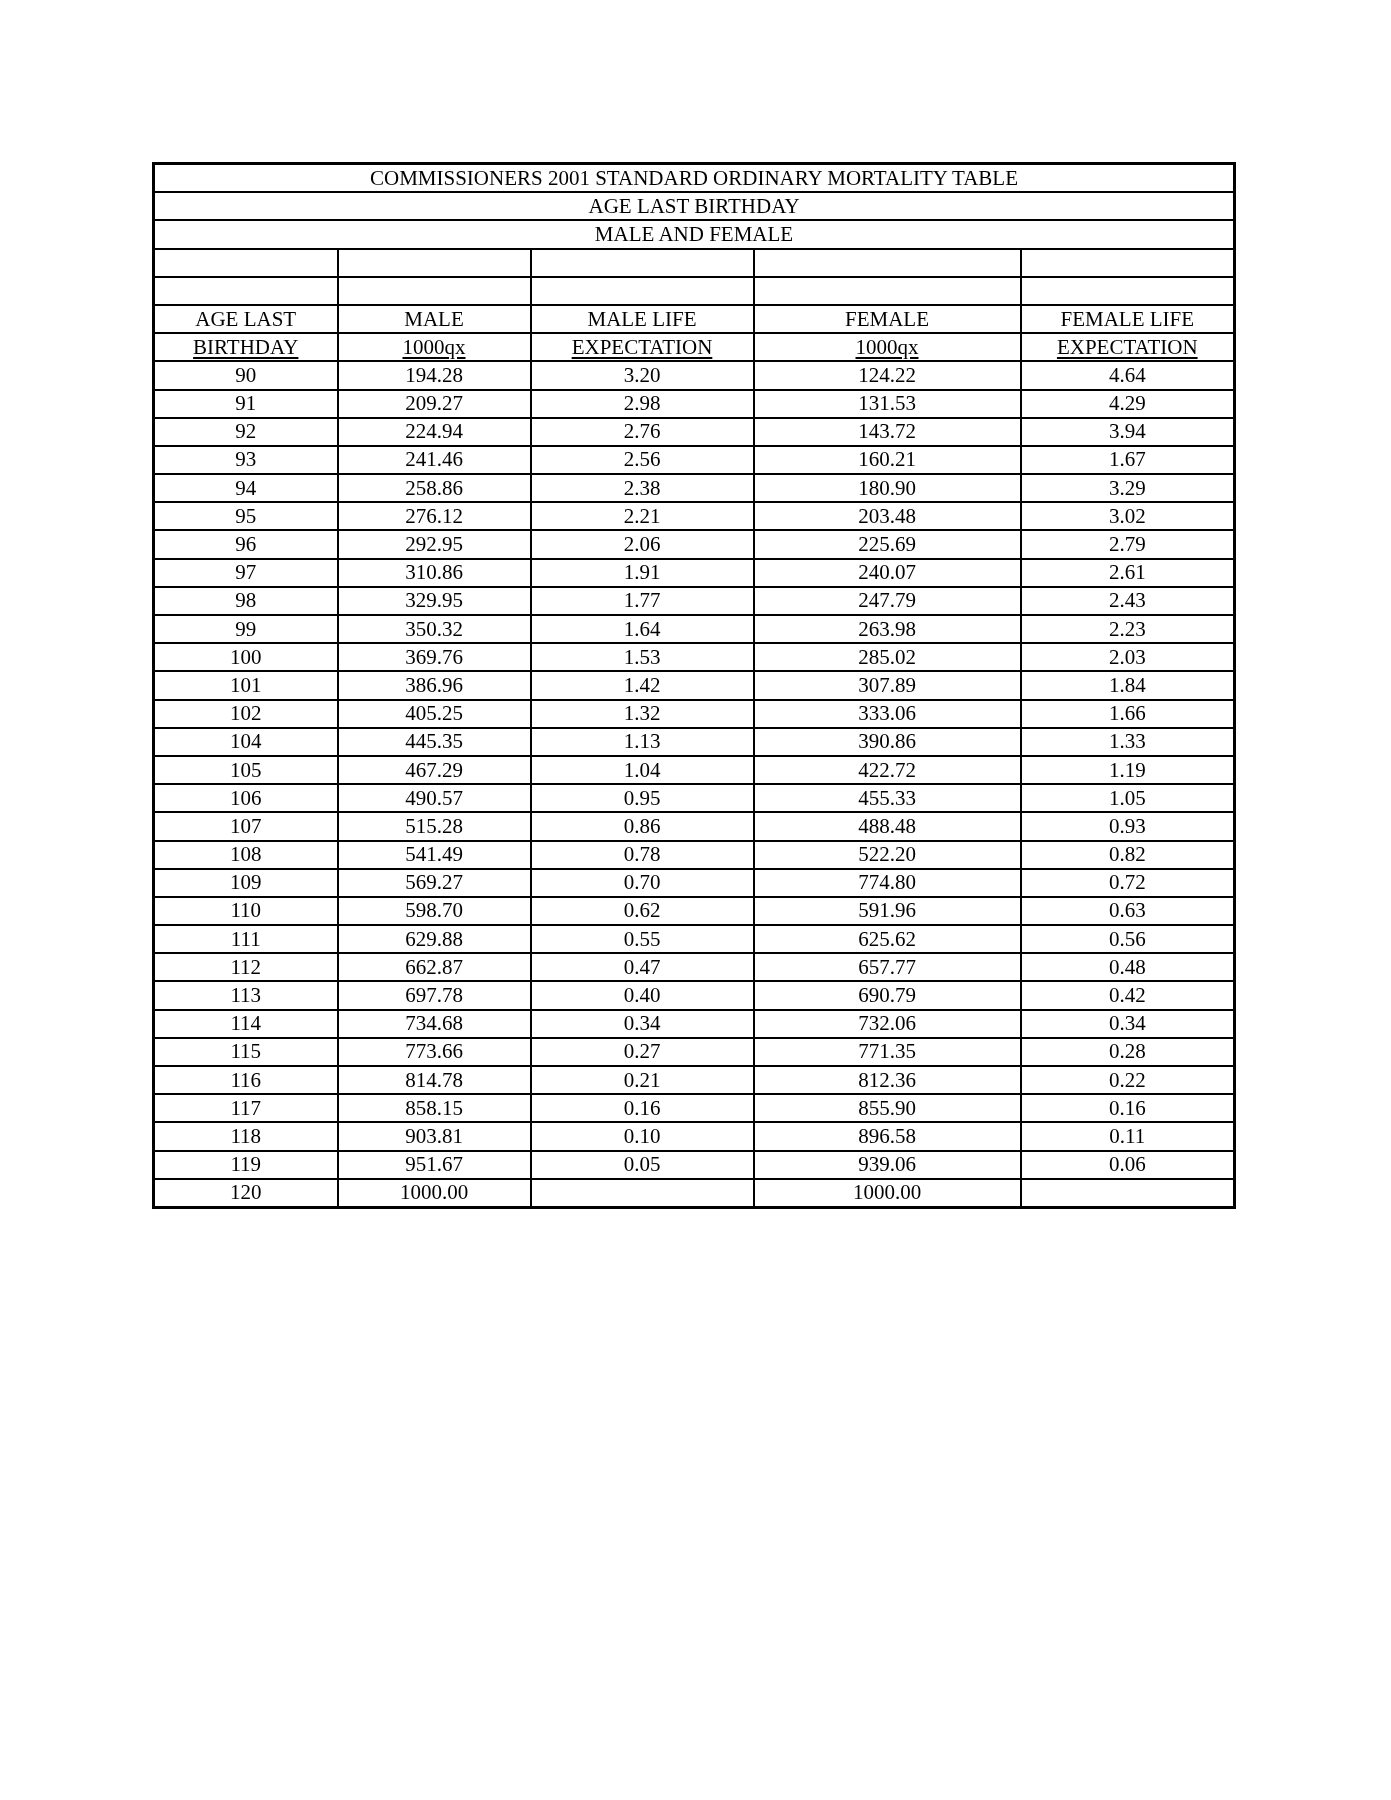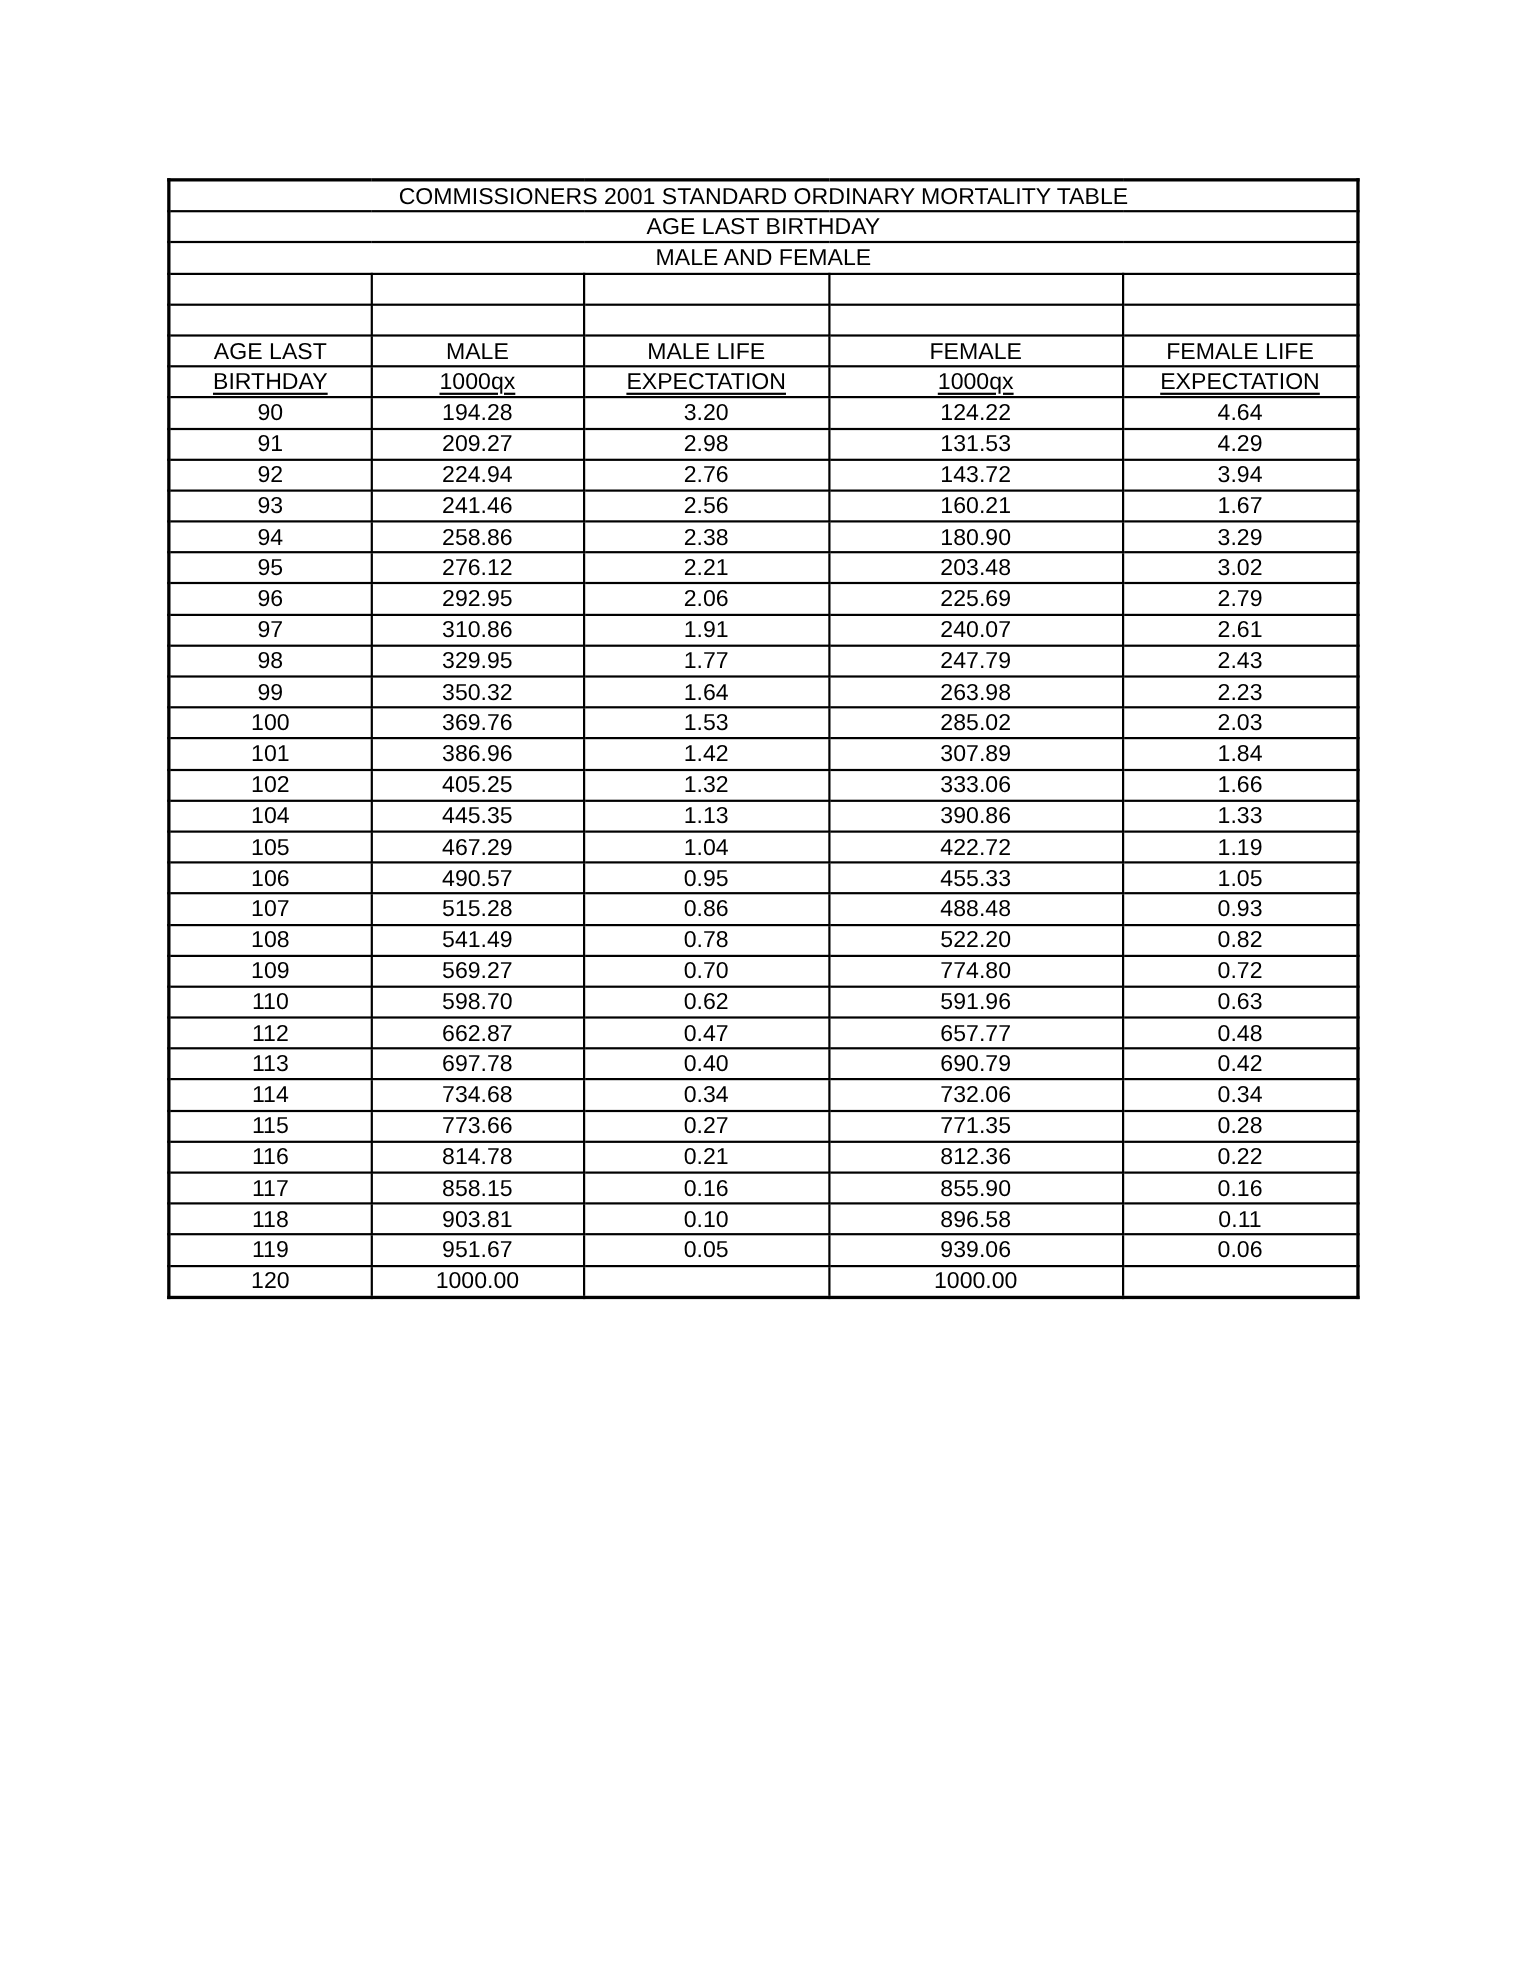--- a/index.html
+++ b/index.html
@@ -5,21 +5,21 @@
   html, body {
     margin: 0;
     padding: 0;
     background: #ffffff;
   }
   .page {
     position: relative;
     width: 1391px;
     height: 1296px;
     background: #ffffff;
-    font-family: Liberation Sans, sans-serif;
+    font-family: Liberation Serif, serif;
     color: #000000;
     overflow: hidden;
   }
   table.mortality-table {
     position: absolute;
     left: 152px;
     top: 162px;
     width: 1081px;
     border-collapse: collapse;
     table-layout: fixed;
@@ -242,20 +242,27 @@
           <td>0.72</td>
         </tr>
         <tr>
           <td>110</td>
           <td>598.70</td>
           <td>0.62</td>
           <td>591.96</td>
           <td>0.63</td>
         </tr>
         <tr>
+          <td>111</td>
+          <td>629.88</td>
+          <td>0.55</td>
+          <td>625.62</td>
+          <td>0.56</td>
+        </tr>
+        <tr>
           <td>112</td>
           <td>662.87</td>
           <td>0.47</td>
           <td>657.77</td>
           <td>0.48</td>
         </tr>
         <tr>
           <td>113</td>
           <td>697.78</td>
           <td>0.40</td>

